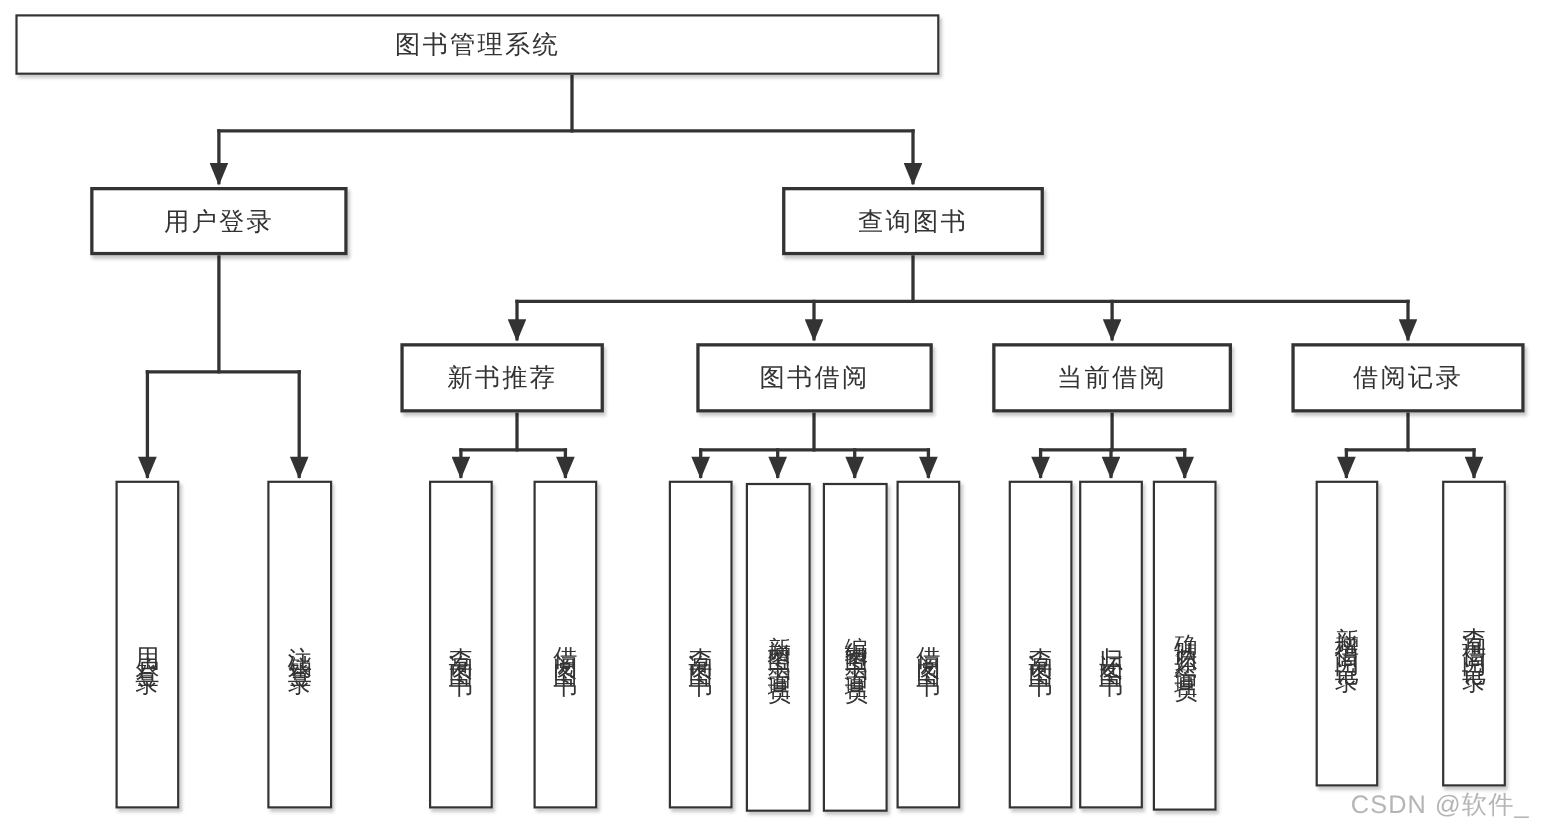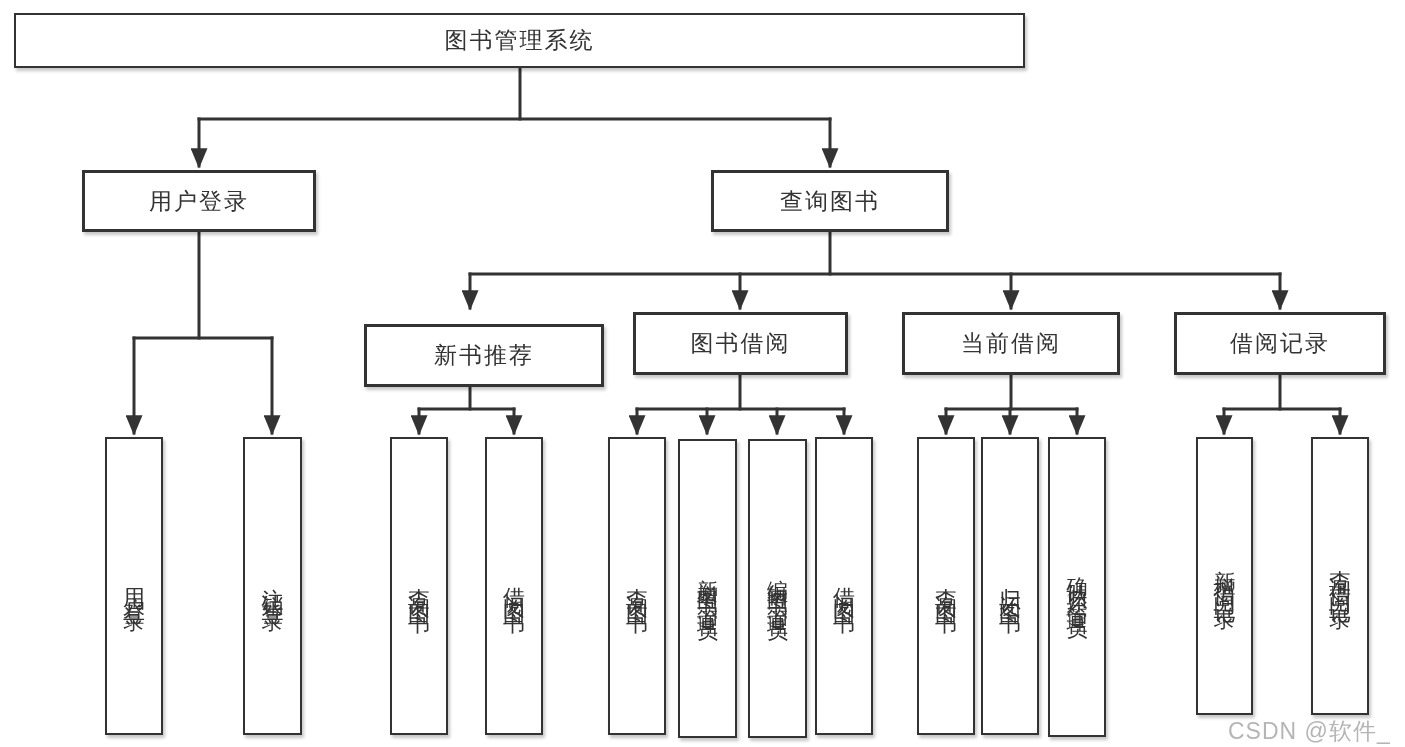--- a/index.html
+++ b/index.html
@@ -93,26 +93,26 @@
 
       <g>
         <path d="M1280 375 V409"></path>
         <path d="M1224 409 H1340"></path>
         <path d="M1224 409 V433" marker-end="url(#arrow)"></path>
         <path d="M1340 409 V433" marker-end="url(#arrow)"></path>
       </g>
     </g>
   </svg>
 
-  <div class="box h top" style="left:14px; top:13px; width:1011px; height:55px;">图书管理系统</div>
+  <div class="box h top" style="left:14px; top:13px; width:840px; height:55px;">图书管理系统</div>
 
   <div class="box h" style="left:82px; top:170px; width:234px; height:62px;">用户登录</div>
   <div class="box h" style="left:711px; top:170px; width:238px; height:62px;">查询图书</div>
 
-  <div class="box h" style="left:364px; top:312px; width:240px; height:63px;margin-top:12px;">新书推荐</div>
+  <div class="box h" style="left:364px; top:312px; width:185px; height:63px;">新书推荐</div>
   <div class="box h" style="left:902px; top:312px; width:218px; height:63px;">当前借阅</div>
   <div class="box h" style="left:633px; top:312px; width:215px; height:63px;">图书借阅</div>
   <div class="box h" style="left:1174px; top:312px; width:212px; height:63px;">借阅记录</div>
 
   <div class="box v" style="left:105px; top:437px; width:58px; height:298px;">用户登录</div>
   <div class="box v" style="left:243px; top:437px; width:59px; height:298px;">注销登录</div>
 
   <div class="box v" style="left:390px; top:437px; width:58px; height:298px;">查询图书</div>
   <div class="box v" style="left:485px; top:437px; width:58px; height:298px;">借阅图书</div>
 

